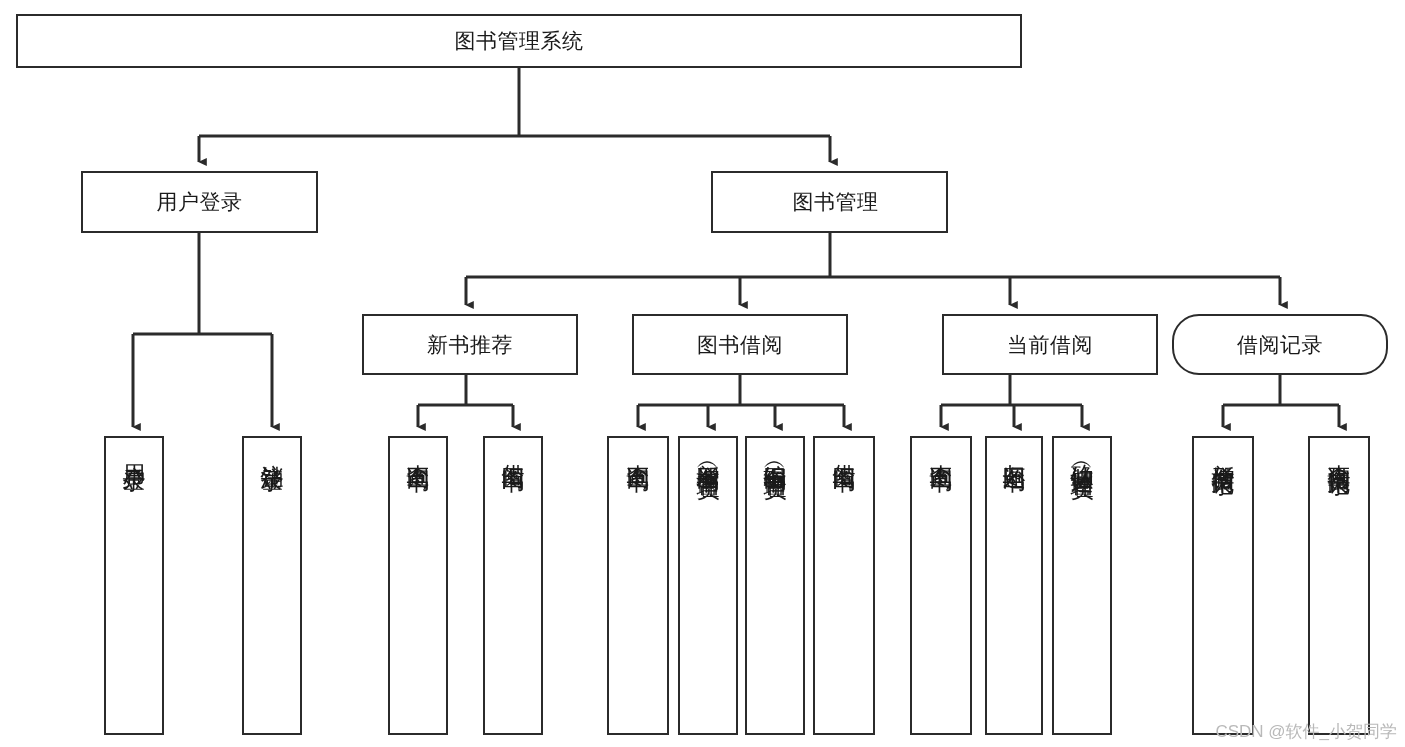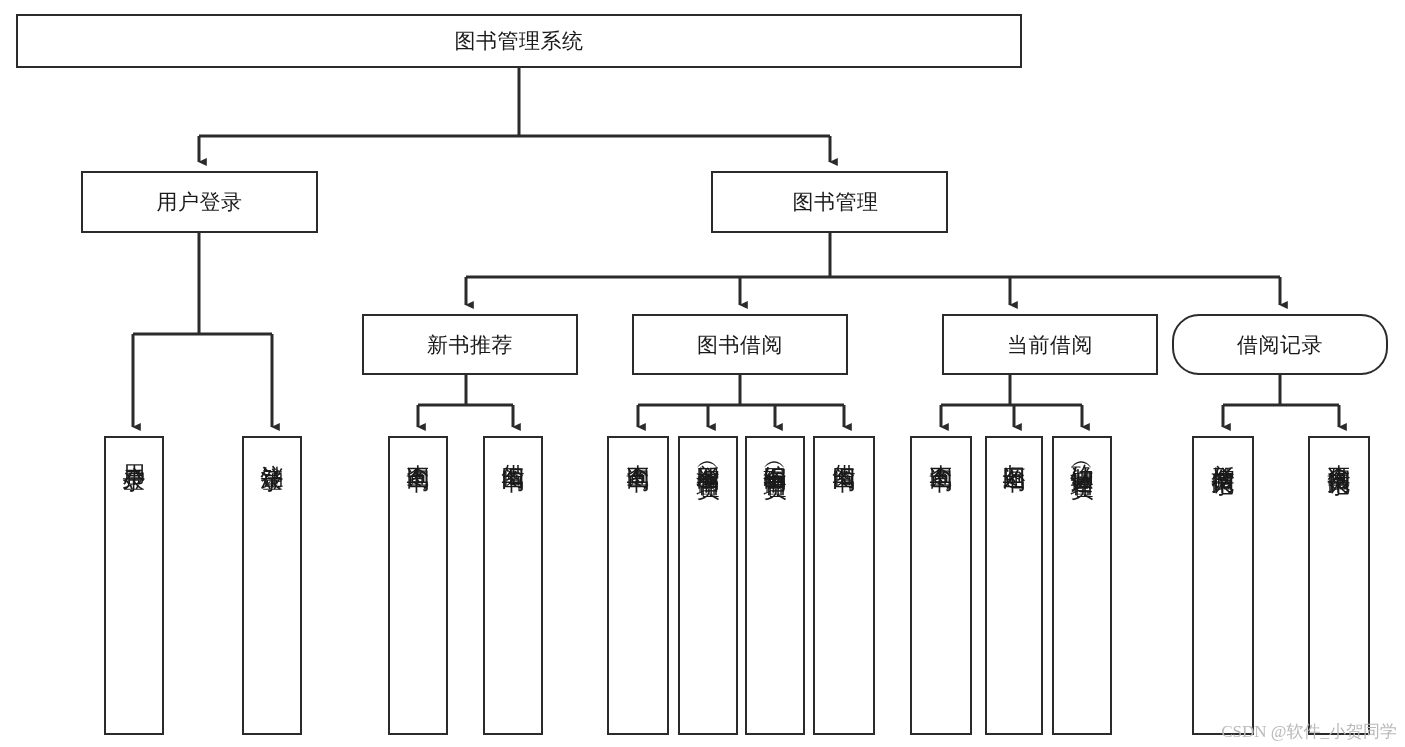--- a/index.html
+++ b/index.html
@@ -63,21 +63,21 @@
     text-align: left;
   }
   .watermark {
     position: absolute;
     right: 8px;
     bottom: 4px;
     font-size: 17px;
     color: #b9b9b9;
     z-index: 3;
     white-space: nowrap;
-    font-family: Liberation Serif, serif;
+    font-family: Liberation Sans, sans-serif;
   }
 </style>
 </head>
 <body>
 
 <div id="diagram-root">
 
   <svg class="connectors" viewBox="0 0 1405 747" xmlns="http://www.w3.org/2000/svg">
     <defs>
       <marker id="arrowhead" markerWidth="9" markerHeight="9" refX="4.4" refY="8.2" orient="auto" markerUnits="userSpaceOnUse">

